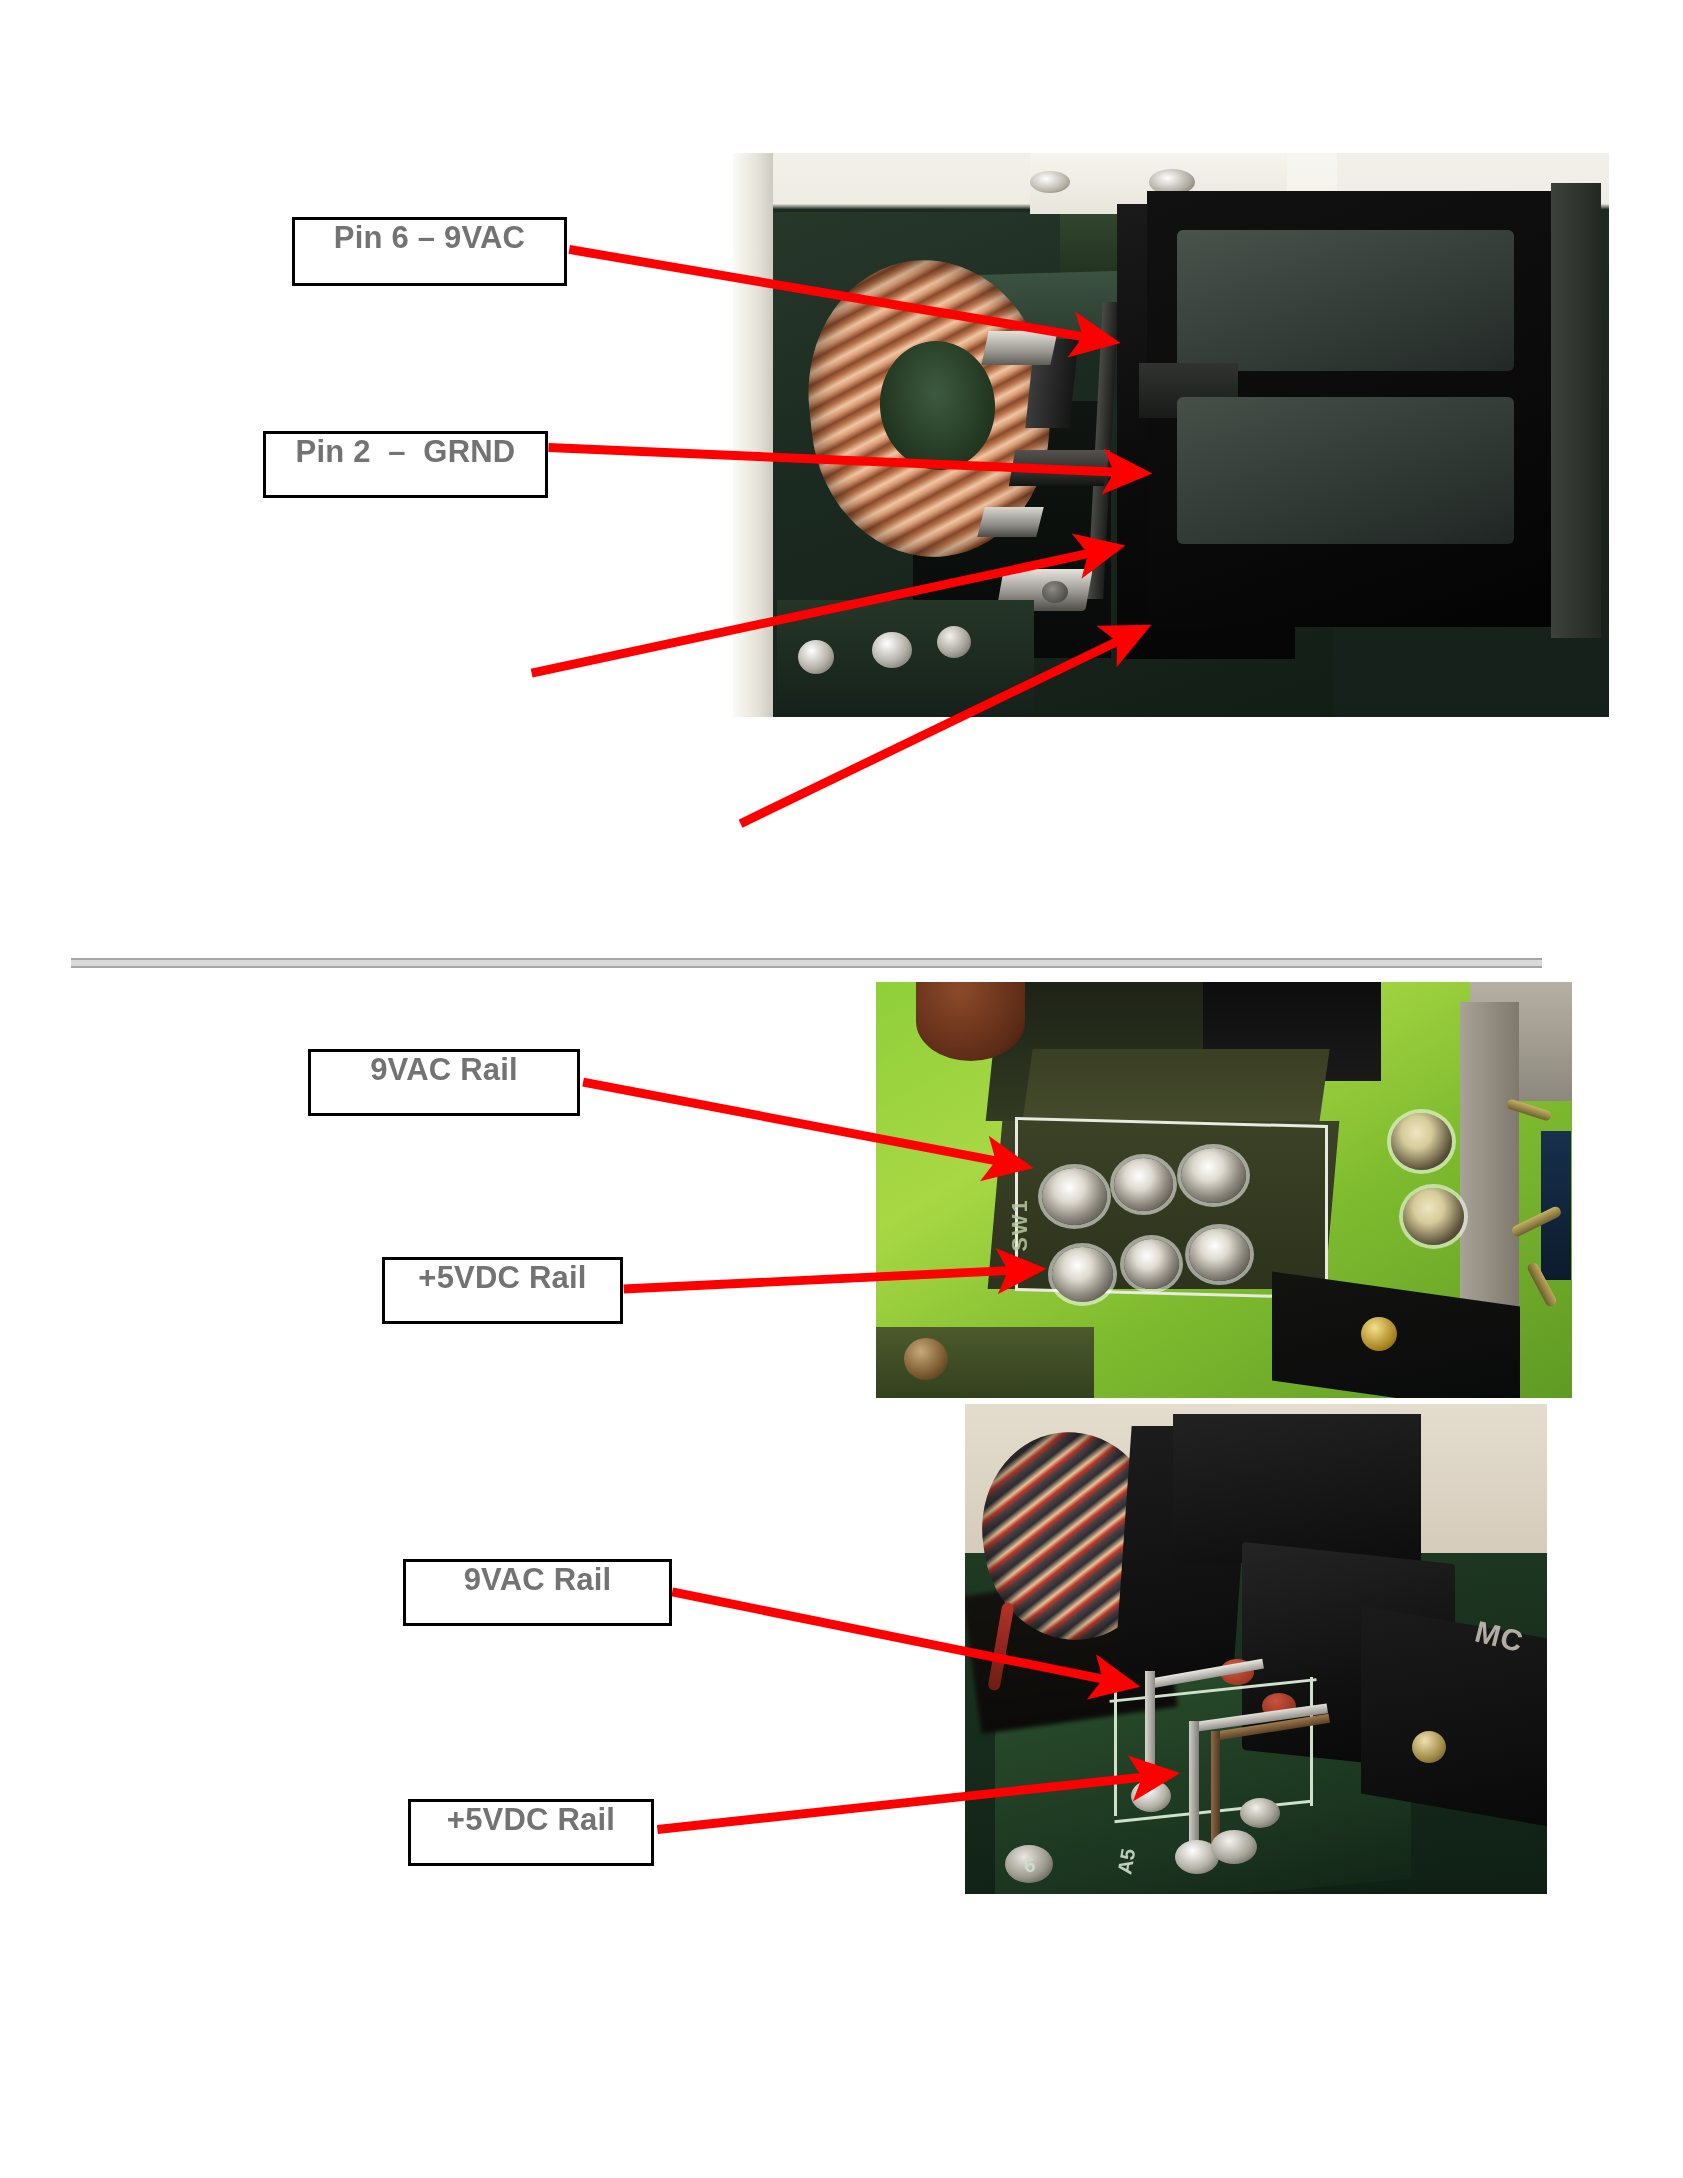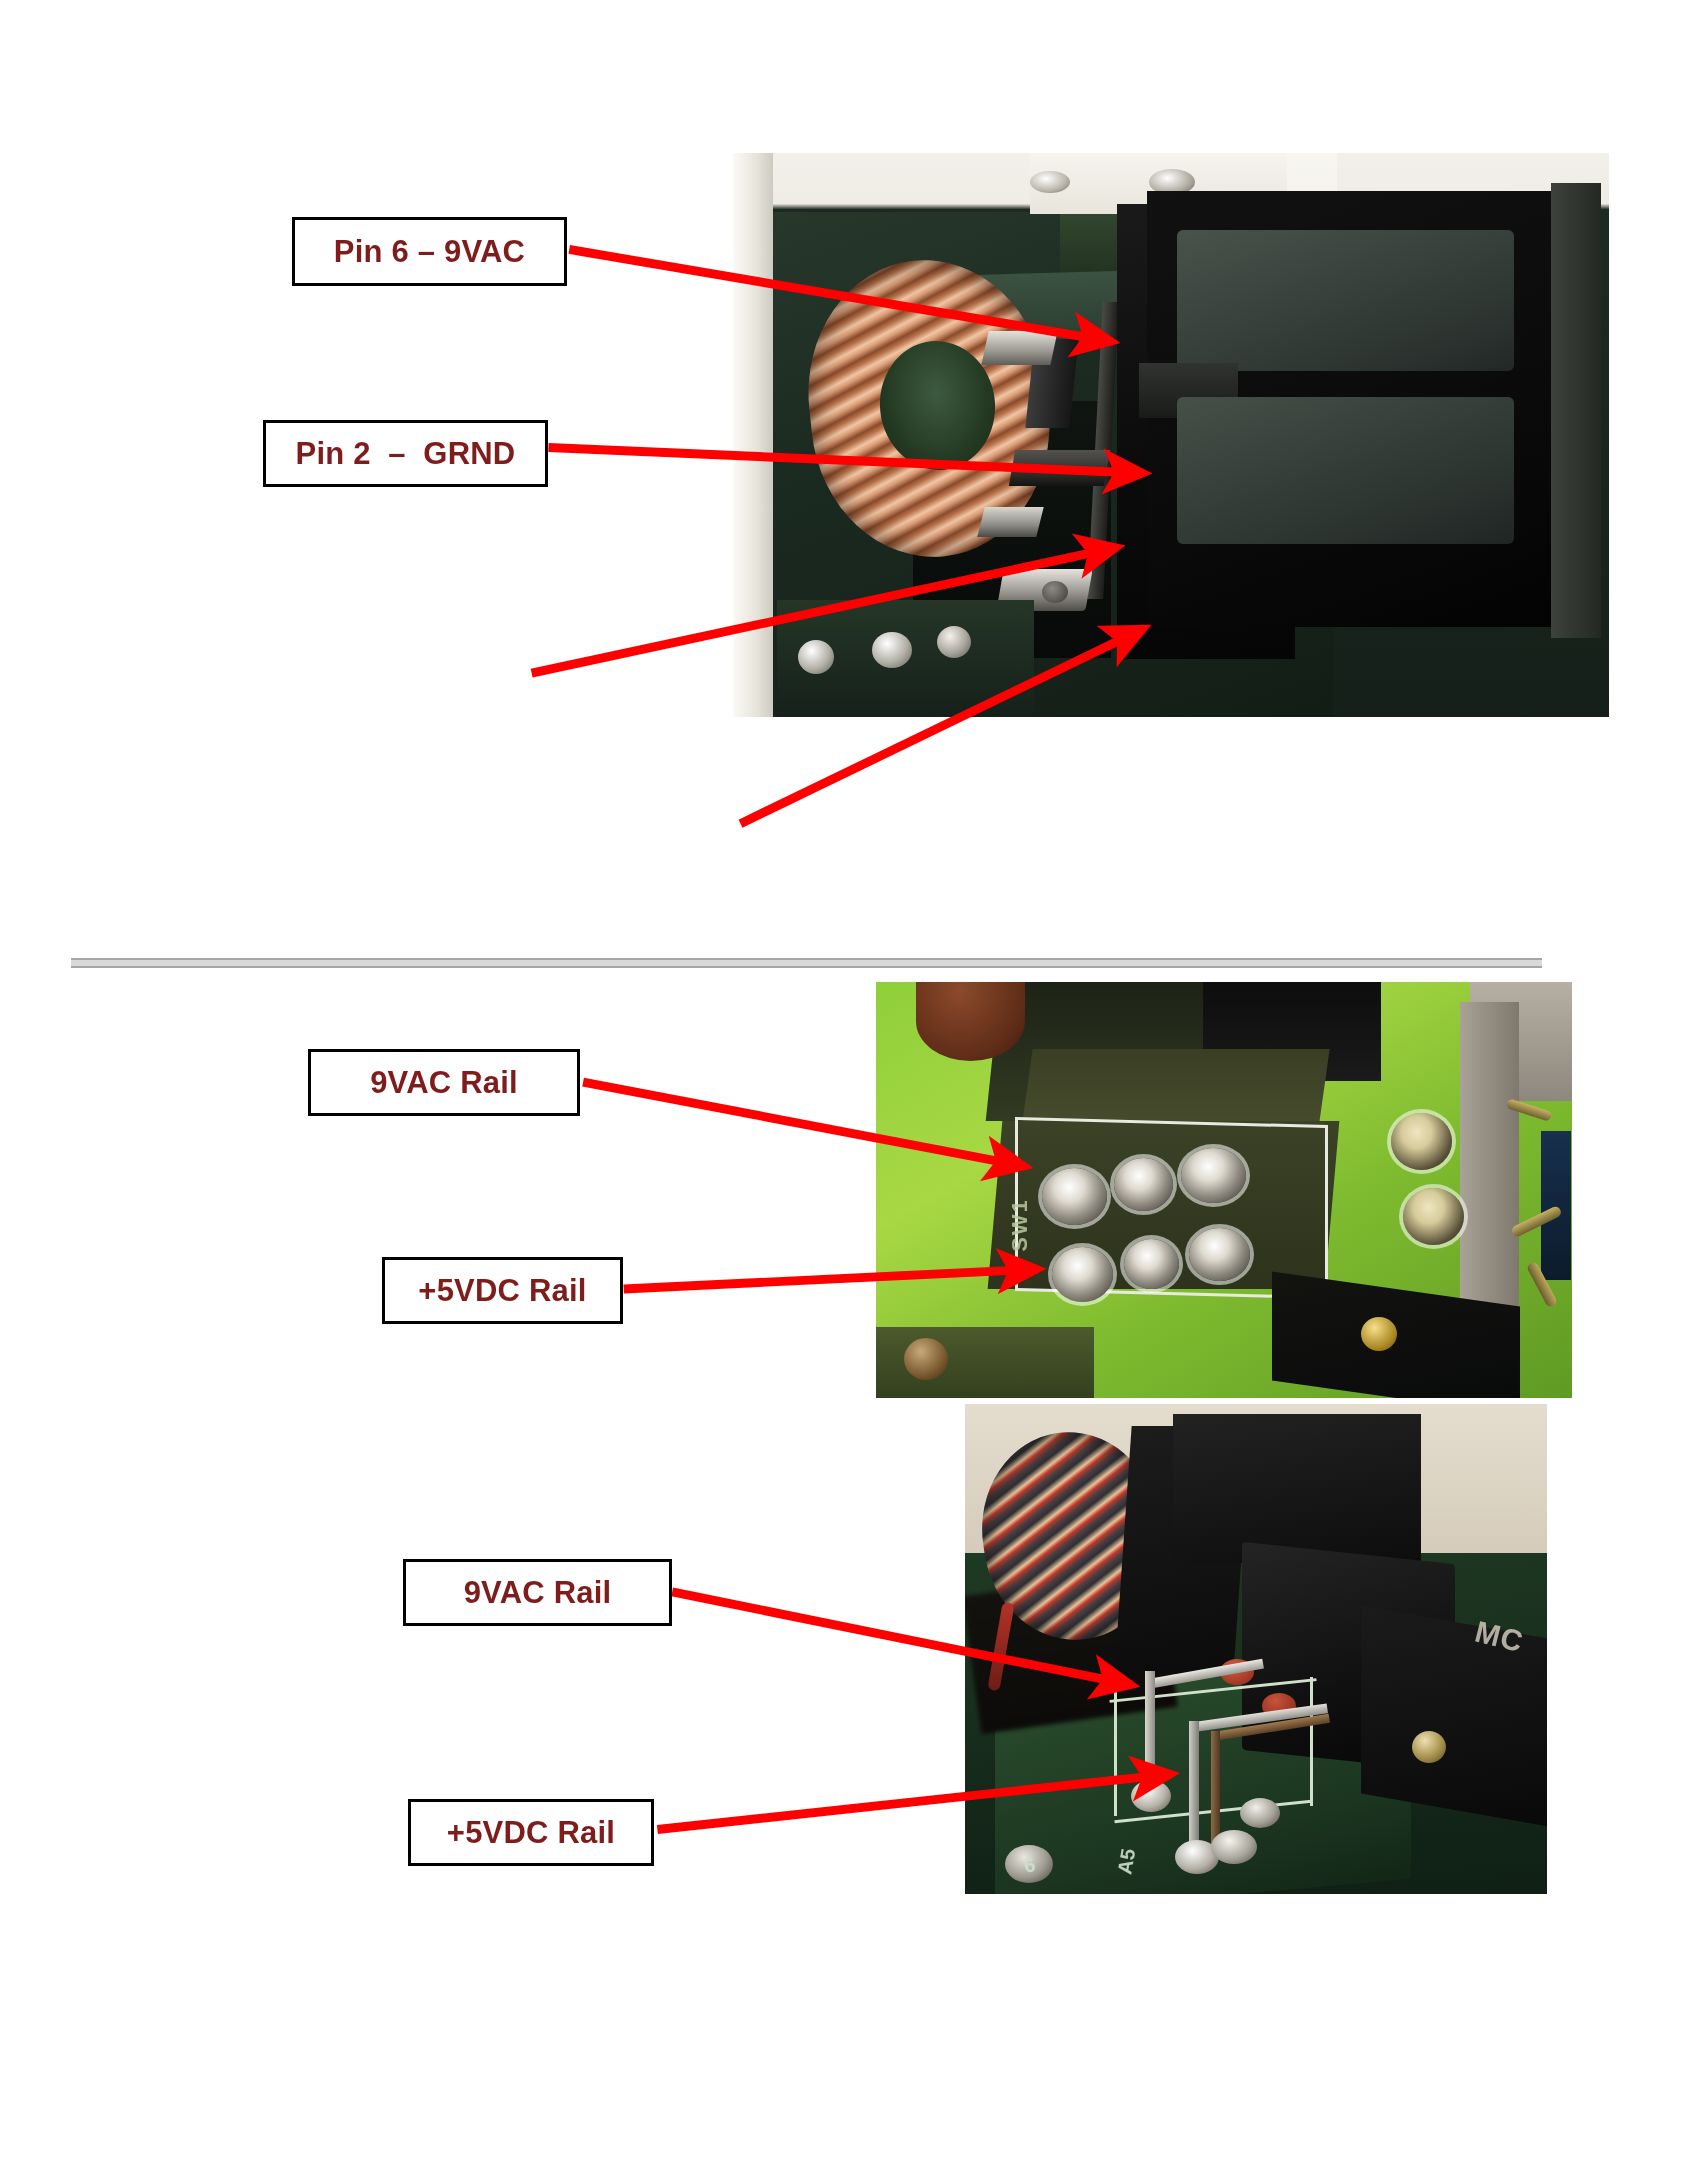--- a/index.html
+++ b/index.html
@@ -18,24 +18,24 @@
     overflow: hidden;
   }
 
   
   .callout {
     position: absolute;
     box-sizing: border-box;
     border: 3px solid #000000;
     background: #ffffff;
     display: flex;
-    align-items: center;
+    align-items: flex-start;
     justify-content: center;
     font-weight: bold;
-    color: #7f1d1d;
+    color: #737373;
     letter-spacing: 0.2px;
     z-index: 40;
     white-space: pre;
   }
 
   
   .arrows {
     position: absolute;
     left: 0; top: 0;
     width: 1683px;
@@ -515,21 +515,21 @@
 
     <line x1="679" y1="1608" x2="1143" y2="1702" stroke="#FF0000" stroke-width="9" marker-end="url(#ah)"></line>
 
     <line x1="664" y1="1848" x2="1183" y2="1792" stroke="#FF0000" stroke-width="9" marker-end="url(#ah)"></line>
   </svg>
 
   <div class="callout" style="left:292px; top:217px; width:275px; height:69px; font-size:31px;">
     <span>Pin 6 – 9VAC</span>
   </div>
 
-  <div class="callout" style="left:263px; top:420px; width:285px; height:67px; font-size:31px;">
+  <div class="callout" style="left:263px; top:431px; width:285px; height:67px; font-size:31px;">
     <span>Pin 2  –  GRND</span>
   </div>
 
 
 
   <div class="callout" style="left:308px; top:1049px; width:272px; height:67px; font-size:31px;">
     <span>9VAC Rail</span>
   </div>
 
   <div class="callout" style="left:382px; top:1257px; width:241px; height:67px; font-size:31px;">

